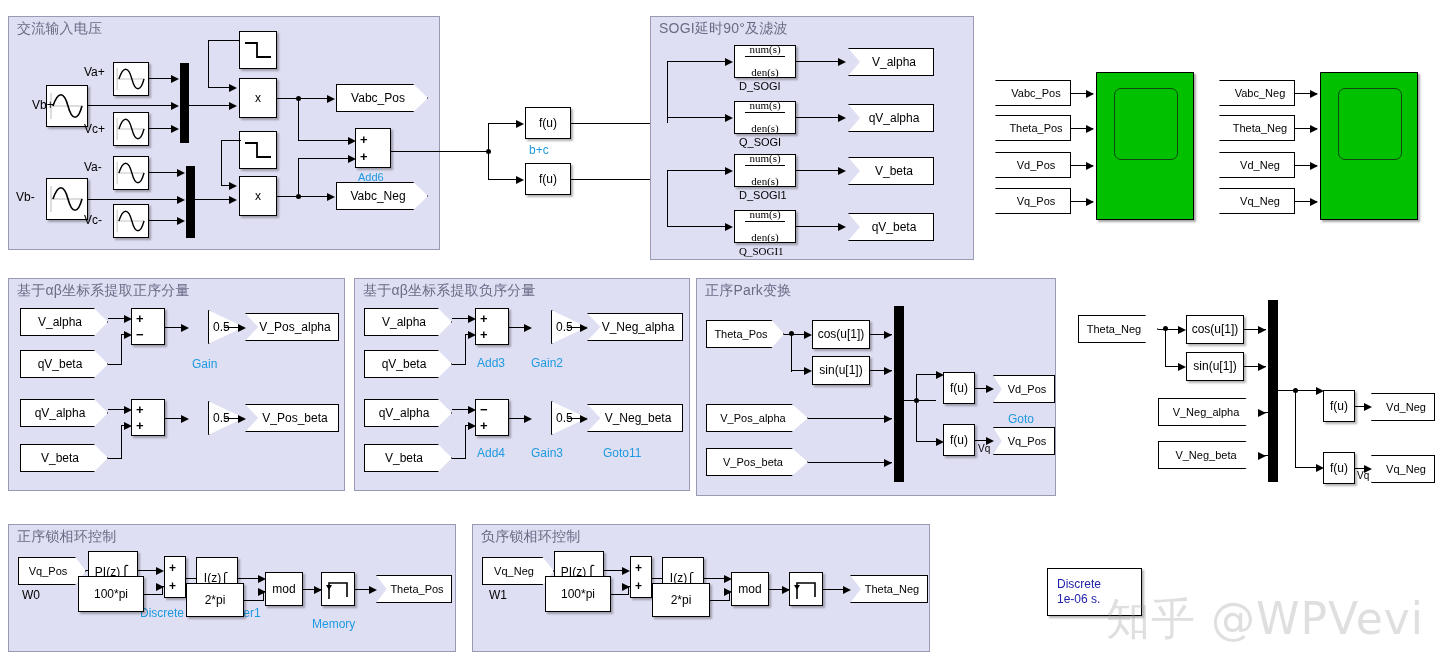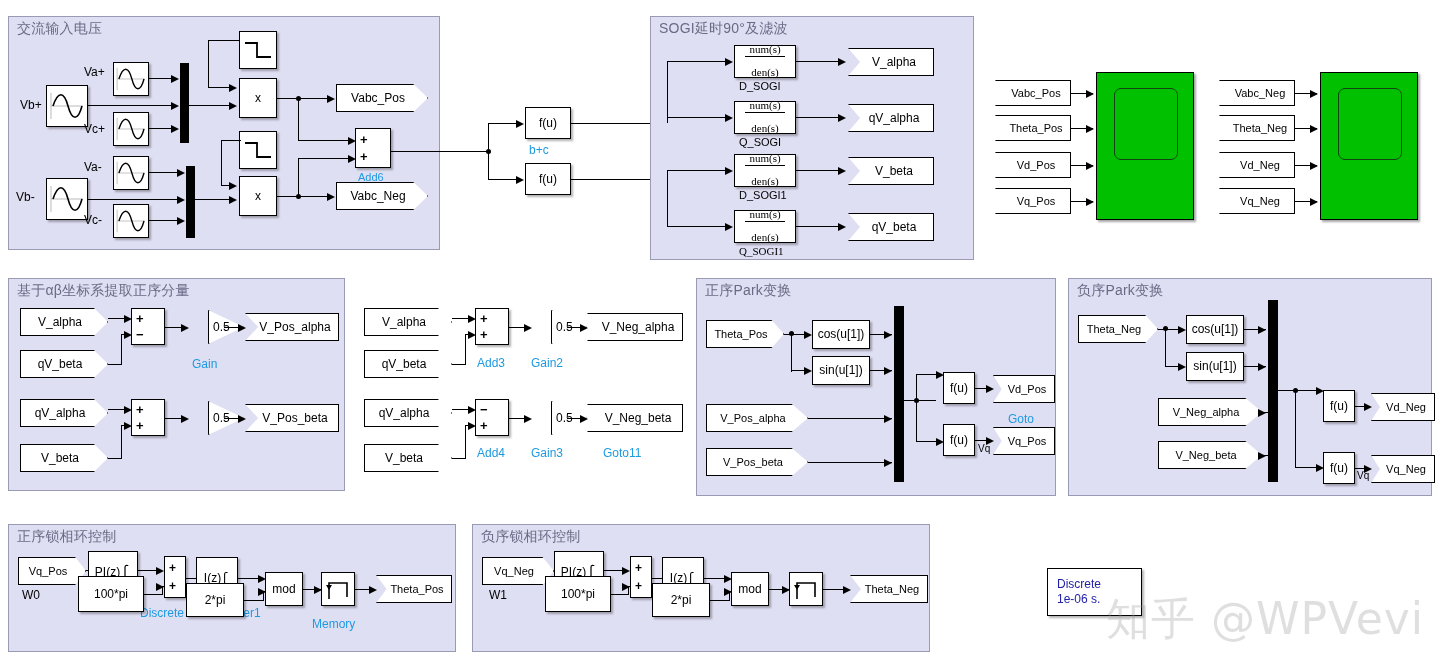--- a/index.html
+++ b/index.html
@@ -165,21 +165,21 @@
   </div>
   <div class="blk sine" style="left:113px;top:204px;width:36px;height:34px;">
     <svg width="30" height="26" viewBox="0 0 34 30">
         <path d="M1 28 V2" stroke="#bbb" stroke-width="1" fill="none"></path>
         <path d="M1 15 H33" stroke="#bbb" stroke-width="1" fill="none"></path>
         <path d="M3 15 C8 0,14 0,18 15 C22 30,28 30,32 15" stroke="#000" stroke-width="1.6" fill="none"></path>
       </svg>
   </div>
 
   <div class="lbl" style="left:84px;top:65px;font-size:12px;">Va+</div>
-  <div class="lbl" style="left:20px;top:98px;font-size:12px;">Vb+</div>
+  <div class="lbl" style="left:32px;top:98px;font-size:12px;">Vb+</div>
   <div class="lbl" style="left:84px;top:122px;font-size:12px;">Vc+</div>
   <div class="lbl" style="left:84px;top:160px;font-size:12px;">Va-</div>
   <div class="lbl" style="left:16px;top:190px;font-size:12px;">Vb-</div>
   <div class="lbl" style="left:84px;top:213px;font-size:12px;">Vc-</div>
 
   <div class="w wh" style="left:149px;top:78px;width:24px;"></div>
   <div class="ar" style="left:171px;top:74.5px;"></div>
   <div class="w wh" style="left:88px;top:105px;width:85px;"></div>
   <div class="ar" style="left:171px;top:101.5px;"></div>
   <div class="w wh" style="left:149px;top:128px;width:24px;"></div>
@@ -386,20 +386,23 @@
     <span>+</span>
     <span>+</span>
   </div>
   <div class="w wh" style="left:165px;top:418px;width:22px;"></div>
   <div class="ar" style="left:181px;top:414.5px;"></div>
   <div class="gain" style="left:188px;top:401px;width:36px;height:34px;">0.5</div>
   <div class="w wh" style="left:224px;top:418px;width:20px;"></div>
   <div class="ar" style="left:238px;top:414.5px;"></div>
   <div class="tag from" style="left:245px;top:404px;width:94px;height:28px;">V_Pos_beta</div>
 
+  <div class="panel" style="left:354px;top:278px;width:336px;height:213px;">
+    <div class="panel-title">基于αβ坐标系提取负序分量</div>
+  </div>
 
   <div class="tag goto" style="left:364px;top:308px;width:88px;height:28px;">V_alpha</div>
   <div class="tag goto" style="left:364px;top:350px;width:88px;height:28px;">qV_beta</div>
   <div class="w wh" style="left:452px;top:318px;width:22px;"></div>
   <div class="ar" style="left:468px;top:314.5px;"></div>
   <div class="w wh" style="left:452px;top:364px;width:14px;"></div>
   <div class="w wv" style="left:465px;top:334px;width:1.4px;height:30px;"></div>
   <div class="w wh" style="left:465px;top:334px;width:9px;"></div>
   <div class="ar" style="left:468px;top:330.5px;"></div>
   <div class="blk sum" style="left:475px;top:308px;width:34px;height:37px;">
@@ -472,23 +475,20 @@
   <div class="blk" style="left:943px;top:424px;width:32px;height:32px;">f(u)</div>
   <div class="w wh" style="left:975px;top:388px;width:16px;"></div>
   <div class="ar" style="left:986px;top:384.5px;"></div>
   <div class="w wh" style="left:975px;top:440px;width:16px;"></div>
   <div class="ar" style="left:986px;top:436.5px;"></div>
   <div class="tag from" style="left:993px;top:375px;width:62px;height:28px;font-size:11px;">Vd_Pos</div>
   <div class="tag from" style="left:993px;top:427px;width:62px;height:28px;font-size:11px;">Vq_Pos</div>
   <div class="lbl blue" style="left:1008px;top:412px;font-size:12px;">Goto</div>
   <div class="lbl" style="left:978px;top:443px;font-size:10px;">Vq</div>
 
-  <div class="panel" style="left:1068px;top:278px;width:364px;height:218px;">
-    <div class="panel-title">负序Park变换</div>
-  </div>
   <div class="tag goto" style="left:1078px;top:315px;width:80px;height:28px;font-size:11px;">Theta_Neg</div>
   <div class="dot" style="left:1163px;top:326px;"></div>
   <div class="w wh" style="left:1158px;top:329px;width:26px;"></div>
   <div class="ar" style="left:1178px;top:325.5px;"></div>
   <div class="w wv" style="left:1165px;top:329px;width:1.4px;height:38px;"></div>
   <div class="w wh" style="left:1165px;top:366px;width:19px;"></div>
   <div class="ar" style="left:1178px;top:362.5px;"></div>
   <div class="blk" style="left:1186px;top:315px;width:58px;height:29px;font-size:12px;">cos(u[1])</div>
   <div class="blk" style="left:1186px;top:352px;width:58px;height:29px;font-size:12px;">sin(u[1])</div>
   <div class="w wh" style="left:1244px;top:329px;width:22px;"></div>

